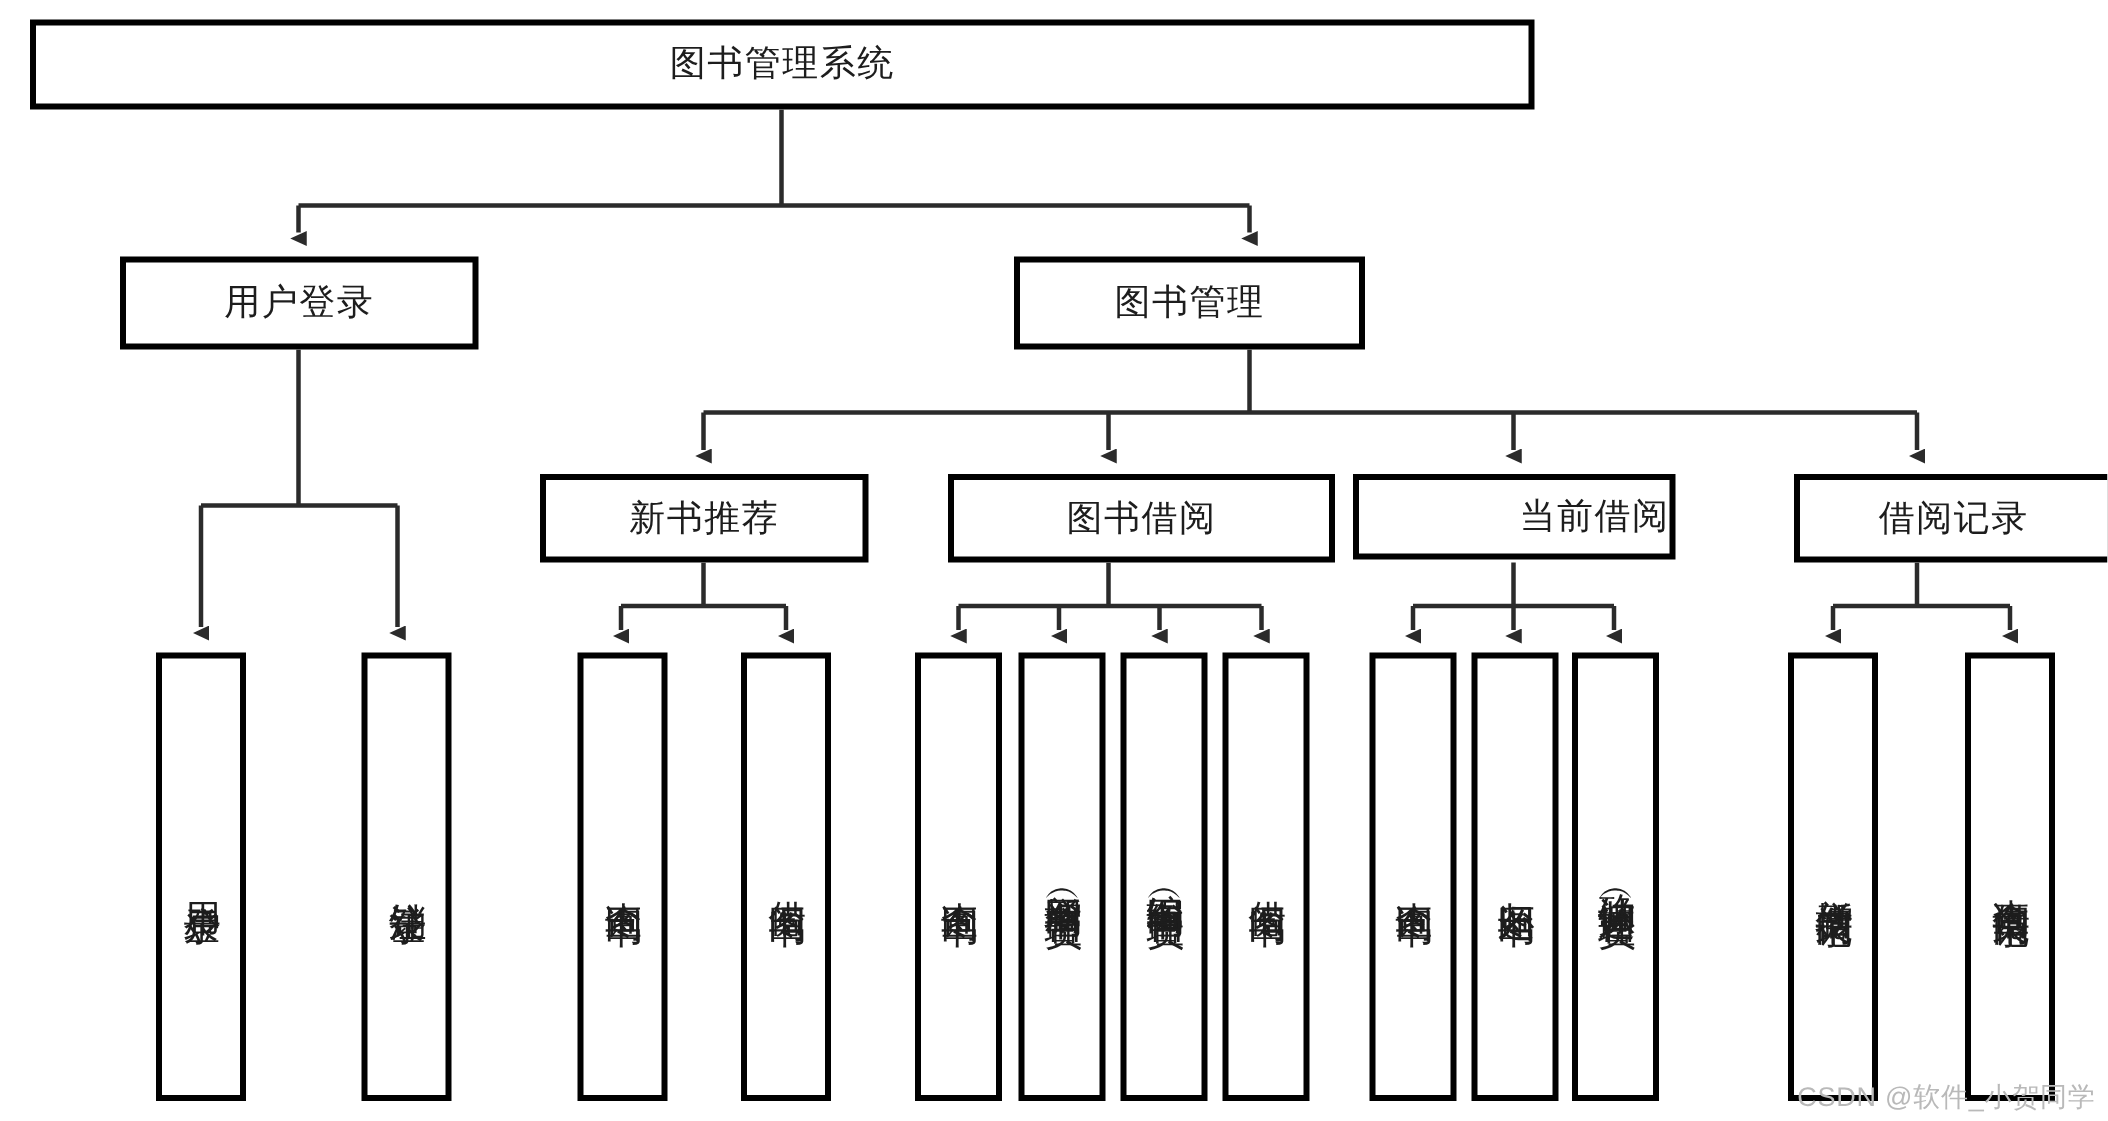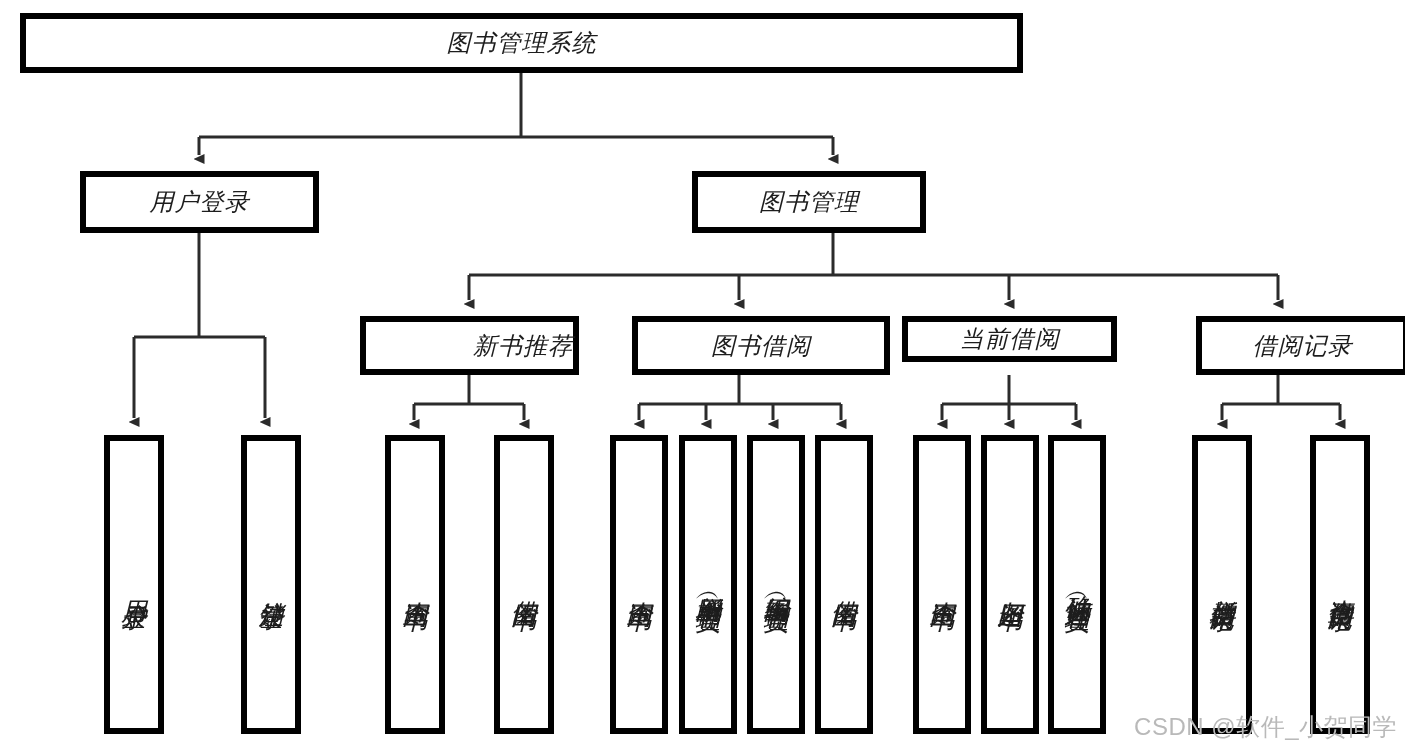--- a/index.html
+++ b/index.html
@@ -21,29 +21,28 @@
     position: absolute;
     left: 0;
     top: 0;
     width: 1405px;
     height: 747px;
     pointer-events: none;
   }
   .node {
     position: absolute;
     box-sizing: border-box;
-    border: 6px solid #000000;
+    border: 4px solid #000000;
     background: #ffffff;
     display: flex;
     align-items: center;
     justify-content: center;
     color: #1d1d1d;
     text-align: center;
     line-height: 1.22;
-    font-style: italic;
   }
   .node.h {
     font-size: 24px;
     letter-spacing: 1px;
   }
   .node.v {
     writing-mode: vertical-rl;
     text-orientation: upright;
     font-size: 25px;
     letter-spacing: 2px;
@@ -52,21 +51,21 @@
   .node.v > span {
     writing-mode: vertical-rl;
     text-orientation: upright;
     display: block;
     white-space: nowrap;
   }
   #watermark {
     position: absolute;
     right: 8px;
     bottom: 4px;
-    font-size: 24px;
+    font-size: 18px;
     color: #b9b9b9;
     white-space: nowrap;
     letter-spacing: 0.5px;
   }
 </style>
 </head>
 <body>
 
 <div id="canvas">
 
@@ -121,31 +120,31 @@
     </g>
   </svg>
 
   <div class="node h" style="left:20px; top:13px; width:1003px; height:60px;">
     <span>图书管理系统</span>
   </div>
 
   <div class="node h" style="left:80px; top:171px; width:239px; height:62px;">
     <span>用户登录</span>
   </div>
-  <div class="node h" style="left:692px; top:171px; width:234px; height:62px;">
+  <div class="node h" style="left:676px; top:171px; width:234px; height:62px;">
     <span>图书管理</span>
   </div>
 
-  <div class="node h" style="left:360px; top:316px; width:219px; height:59px;justify-content:flex-end;">
+  <div class="node h" style="left:360px; top:316px; width:219px; height:59px;">
     <span>新书推荐</span>
   </div>
   <div class="node h" style="left:632px; top:316px; width:258px; height:59px;">
     <span>图书借阅</span>
   </div>
-  <div class="node h" style="left:902px; top:316px; width:215px; height:46px;">
+  <div class="node h" style="left:902px; top:316px; width:215px; height:57px;justify-content:flex-end;">
     <span>当前借阅</span>
   </div>
   <div class="node h" style="left:1172px; top:316px; width:213px; height:59px;margin-left:24px;">
     <span>借阅记录</span>
   </div>
 
   <div class="node v" style="left:104px; top:435px; width:60px; height:299px;">
     <span>用户登录</span>
   </div>
   <div class="node v" style="left:241px; top:435px; width:60px; height:299px;">

